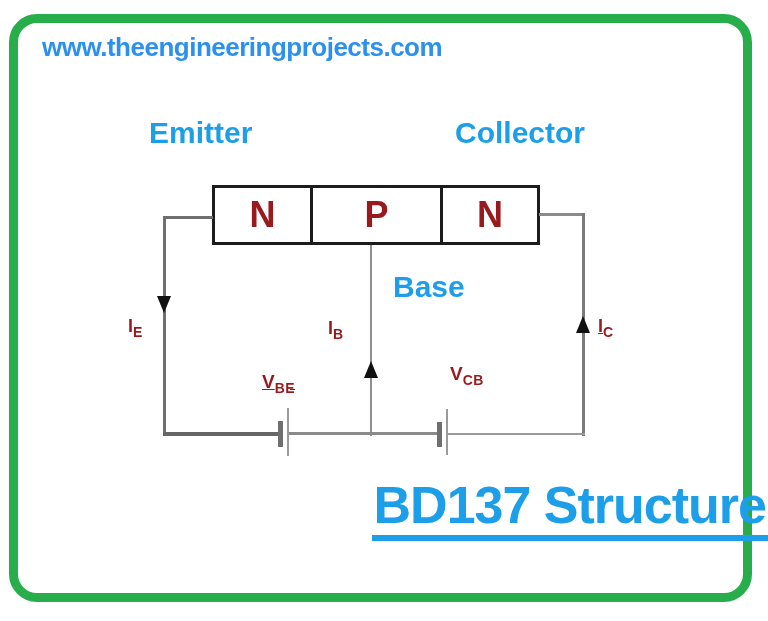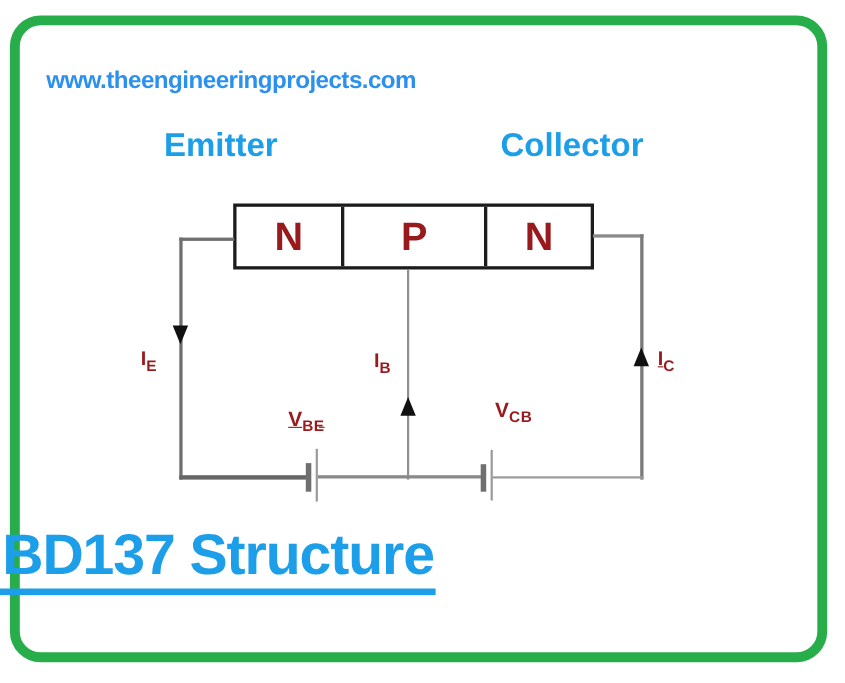--- a/index.html
+++ b/index.html
@@ -15,26 +15,25 @@
     position: absolute;
     left: 9px; top: 14px;
     width: 743px; height: 588px;
     box-sizing: border-box;
     border: 9px solid var(--green);
     border-radius: 28px;
   }
   .url-text {
     position: absolute;
     left: 42px; top: 33px;
-    font-size: 22px;
+    font-size: 26px;
     font-weight: bold;
     color: var(--url-blue);
     letter-spacing: -0.5px;
     line-height: 1.1;
-    margin-top: 28px;
   }
   .terminal-label {
     position: absolute;
     font-size: 30px;
     font-weight: bold;
     color: var(--label-blue);
     line-height: 1;
   }
   #emitter-label   { left: 149px; top: 118px; }
   #collector-label { left: 455px; top: 118px; }
@@ -111,31 +110,31 @@
     font-size: 18px;
     line-height: 1;
     white-space: nowrap;
   }
   .qty-label .sub {
     font-size: 14px;
     vertical-align: -5px;
     letter-spacing: 0.5px;
   }
   #label-ie  { left: 128px; top: 317px; }
-  #label-ib  { left: 340px; top: 319px; }
+  #label-ib  { left: 328px; top: 319px; }
   #label-ic  { left: 598px; top: 317px; text-decoration: underline; }
   #label-vbe { left: 262px; top: 372px; font-size: 19px; text-decoration: underline; }
   #label-vcb { left: 418px; top: 364px; font-size: 19px; margin-left: 32px; }
 
   
   #title-wrap {
     position: absolute;
     left: 0; right: 0;
     top: 477px;
-    text-align: left;
+    text-align: right;
   }
   #title-text {
     display: inline-block;
     font-size: 52px;
     font-weight: bold;
     letter-spacing: -1px;
     color: var(--label-blue);
     line-height: 1.1;
     border-bottom: 6px solid var(--label-blue);
     padding: 0 2px 1px 2px;
@@ -152,20 +151,21 @@
 
   <div class="terminal-label" id="collector-label">Collector</div>
   <div class="terminal-label" id="emitter-label">Emitter</div>
 
   <div id="npn-box">
     <div class="npn-cell c1">N</div>
     <div class="npn-cell c2">P</div>
     <div class="npn-cell c3">N</div>
   </div>
 
+  <div class="terminal-label" id="base-label">Base</div>
 
   <div class="wire" id="wire-emitter-h"></div>
   <div class="wire" id="wire-emitter-v"></div>
   <div class="wire" id="wire-collector-h"></div>
   <div class="wire" id="wire-collector-v"></div>
   <div class="wire" id="wire-base-v"></div>
   <div class="wire" id="wire-bottom-1"></div>
   <div class="wire" id="wire-bottom-2"></div>
   <div class="wire" id="wire-bottom-3"></div>
 

